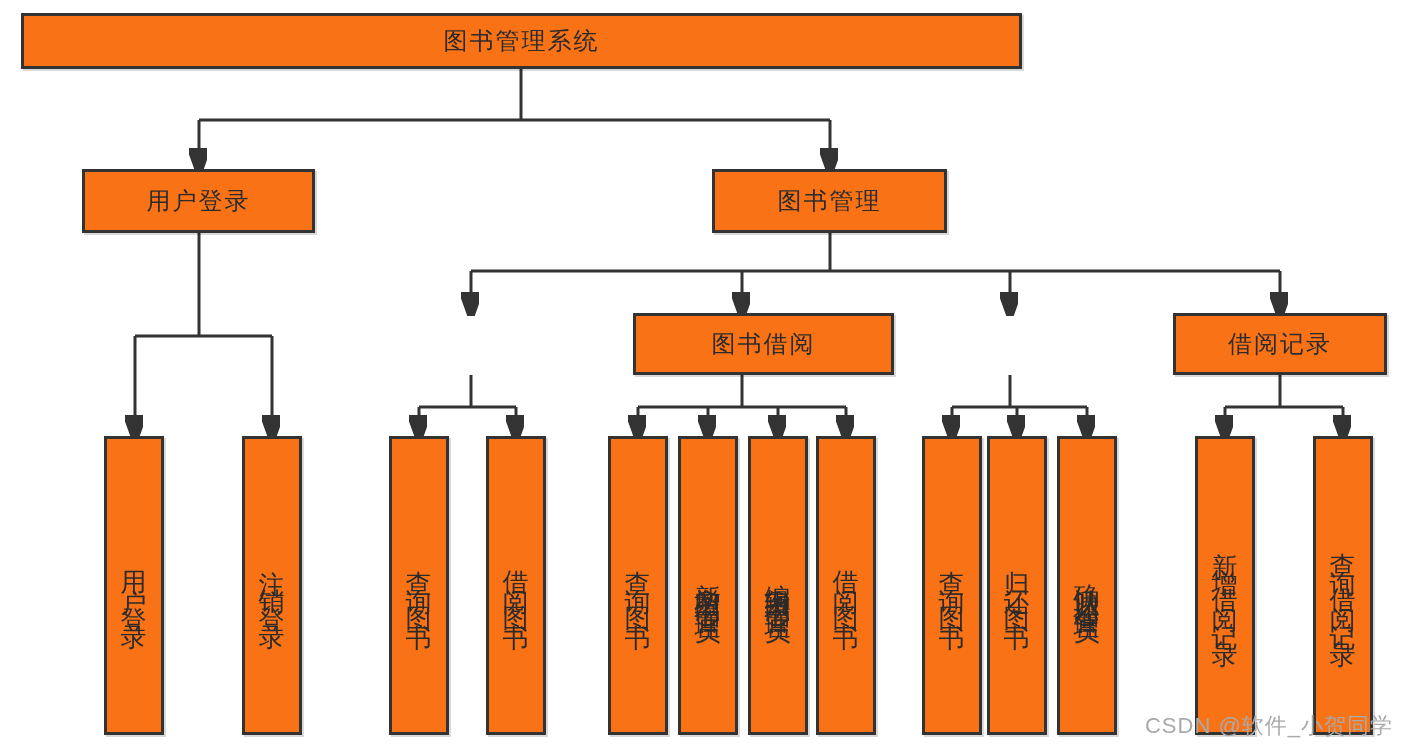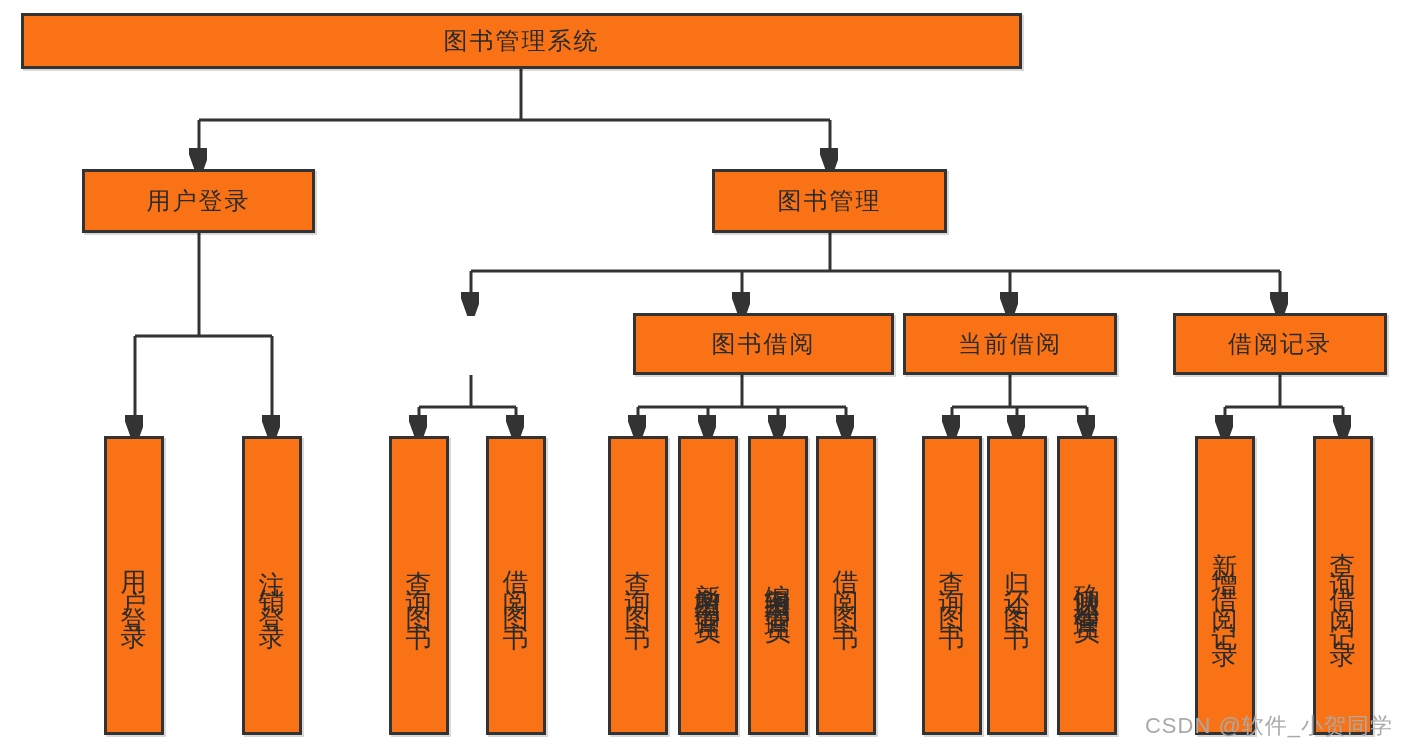--- a/index.html
+++ b/index.html
@@ -90,23 +90,20 @@
   <div class="box" style="left:82px;top:169px;width:233px;height:64px">
     <span class="label">用户登录</span>
   </div>
   <div class="box" style="left:712px;top:169px;width:235px;height:64px">
     <span class="label">图书管理</span>
   </div>
 
   <div class="box" style="left:633px;top:313px;width:261px;height:62px">
     <span class="label">图书借阅</span>
   </div>
-  <div class="box" style="left:903px;top:313px;width:214px;height:62px">
-    <span class="label">当前借阅</span>
-  </div>
   <div class="box" style="left:1173px;top:313px;width:214px;height:62px">
     <span class="label">借阅记录</span>
   </div>
 
   <div class="box leaf" style="left:104px;top:436px;width:60px;height:299px">
     <span class="vlabel" style="letter-spacing: 18px;">用户登录</span>
   </div>
   <div class="box leaf" style="left:242px;top:436px;width:60px;height:299px">
     <span class="vlabel" style="letter-spacing: 18px;">注销登录</span>
   </div>

